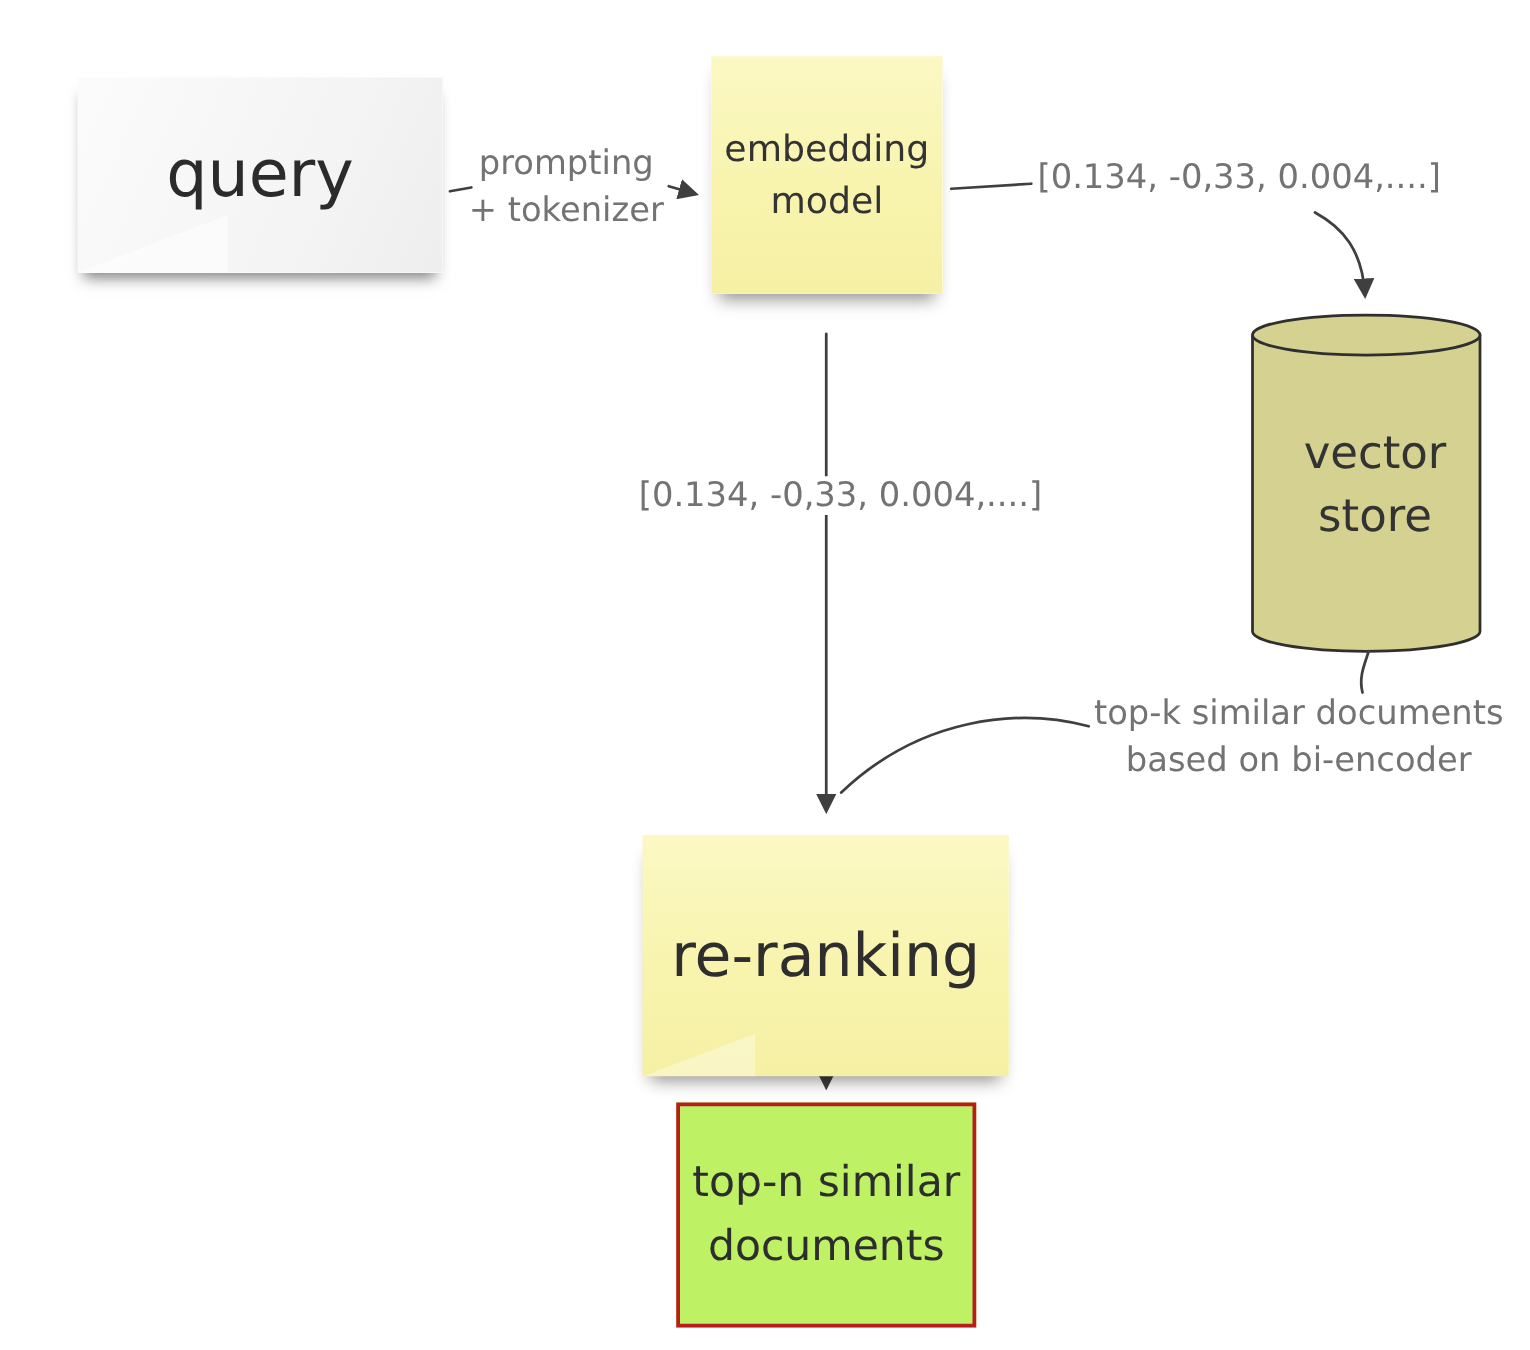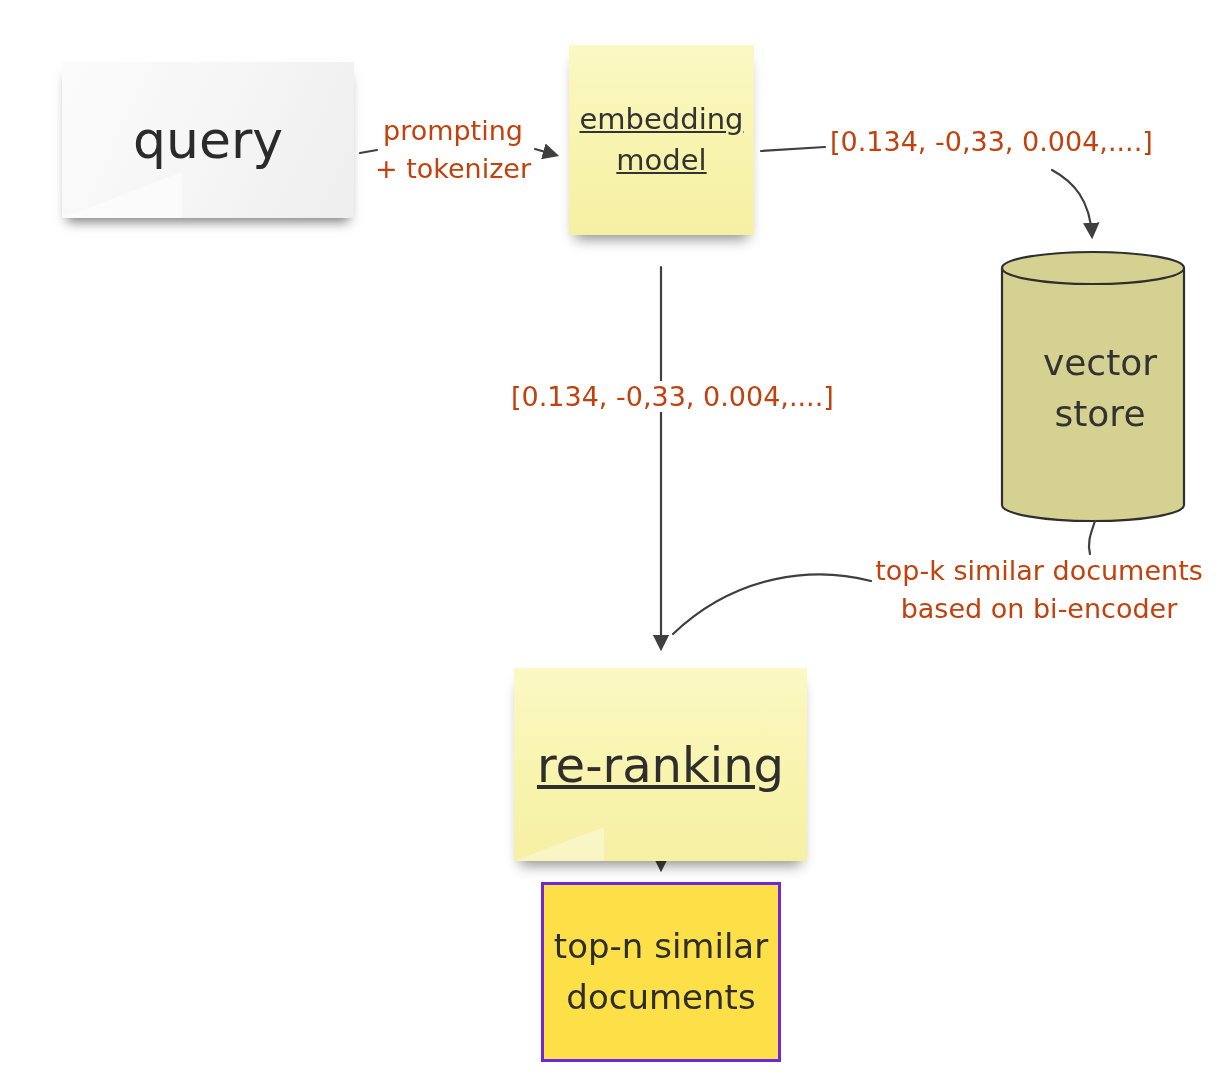--- a/index.html
+++ b/index.html
@@ -46,21 +46,20 @@
     position: absolute;
     left: 0; bottom: 0;
     border-style: solid;
     border-width: 0 0 46px 120px;
     border-color: transparent transparent rgba(255,255,255,0.55) transparent;
   }
   
   .sticky {
     background: linear-gradient(180deg, #fbf8c4 0%, #f8f4ae 55%, #f6f0a4 100%);
     box-shadow: 0 10px 13px -6px rgba(0,0,0,0.45);
-    text-decoration: underline;
   }
   .sticky-embedding {
     left: 545px; top: 45px;
     width: 185px; height: 190px;
     font-size: 29px;
     line-height: 1.42;
     color: #333333;
   }
   .sticky-reranking {
     left: 490px; top: 668px;
@@ -73,38 +72,38 @@
     position: absolute;
     left: 0; bottom: 0;
     border-style: solid;
     border-width: 0 0 34px 90px;
     border-color: transparent transparent rgba(255,255,255,0.35) transparent;
   }
   
   .box-green {
     left: 517px; top: 882px;
     width: 240px; height: 180px;
-    background: #fde047;
-    border: 3px solid #6d28d9;
+    background: #bef264;
+    border: 3px solid #b91c1c;
     font-size: 34px;
     line-height: 1.5;
     color: #2d2d2d;
   }
   
   .cylinder-label {
     left: 978px; top: 270px;
     width: 182px; height: 236px;
     font-size: 36px;
     line-height: 1.42;
     color: #333333;
     padding-left: 14px;
   }
   
   .edge-label {
-    color: #c2410c;
+    color: #737373;
   }
   .label-prompting {
     left: 346px; top: 112px;
     width: 166px;
     font-size: 27px;
     line-height: 1.42;
     text-align: center;
   }
   .label-vector-top {
     left: 806px; top: 126px;

